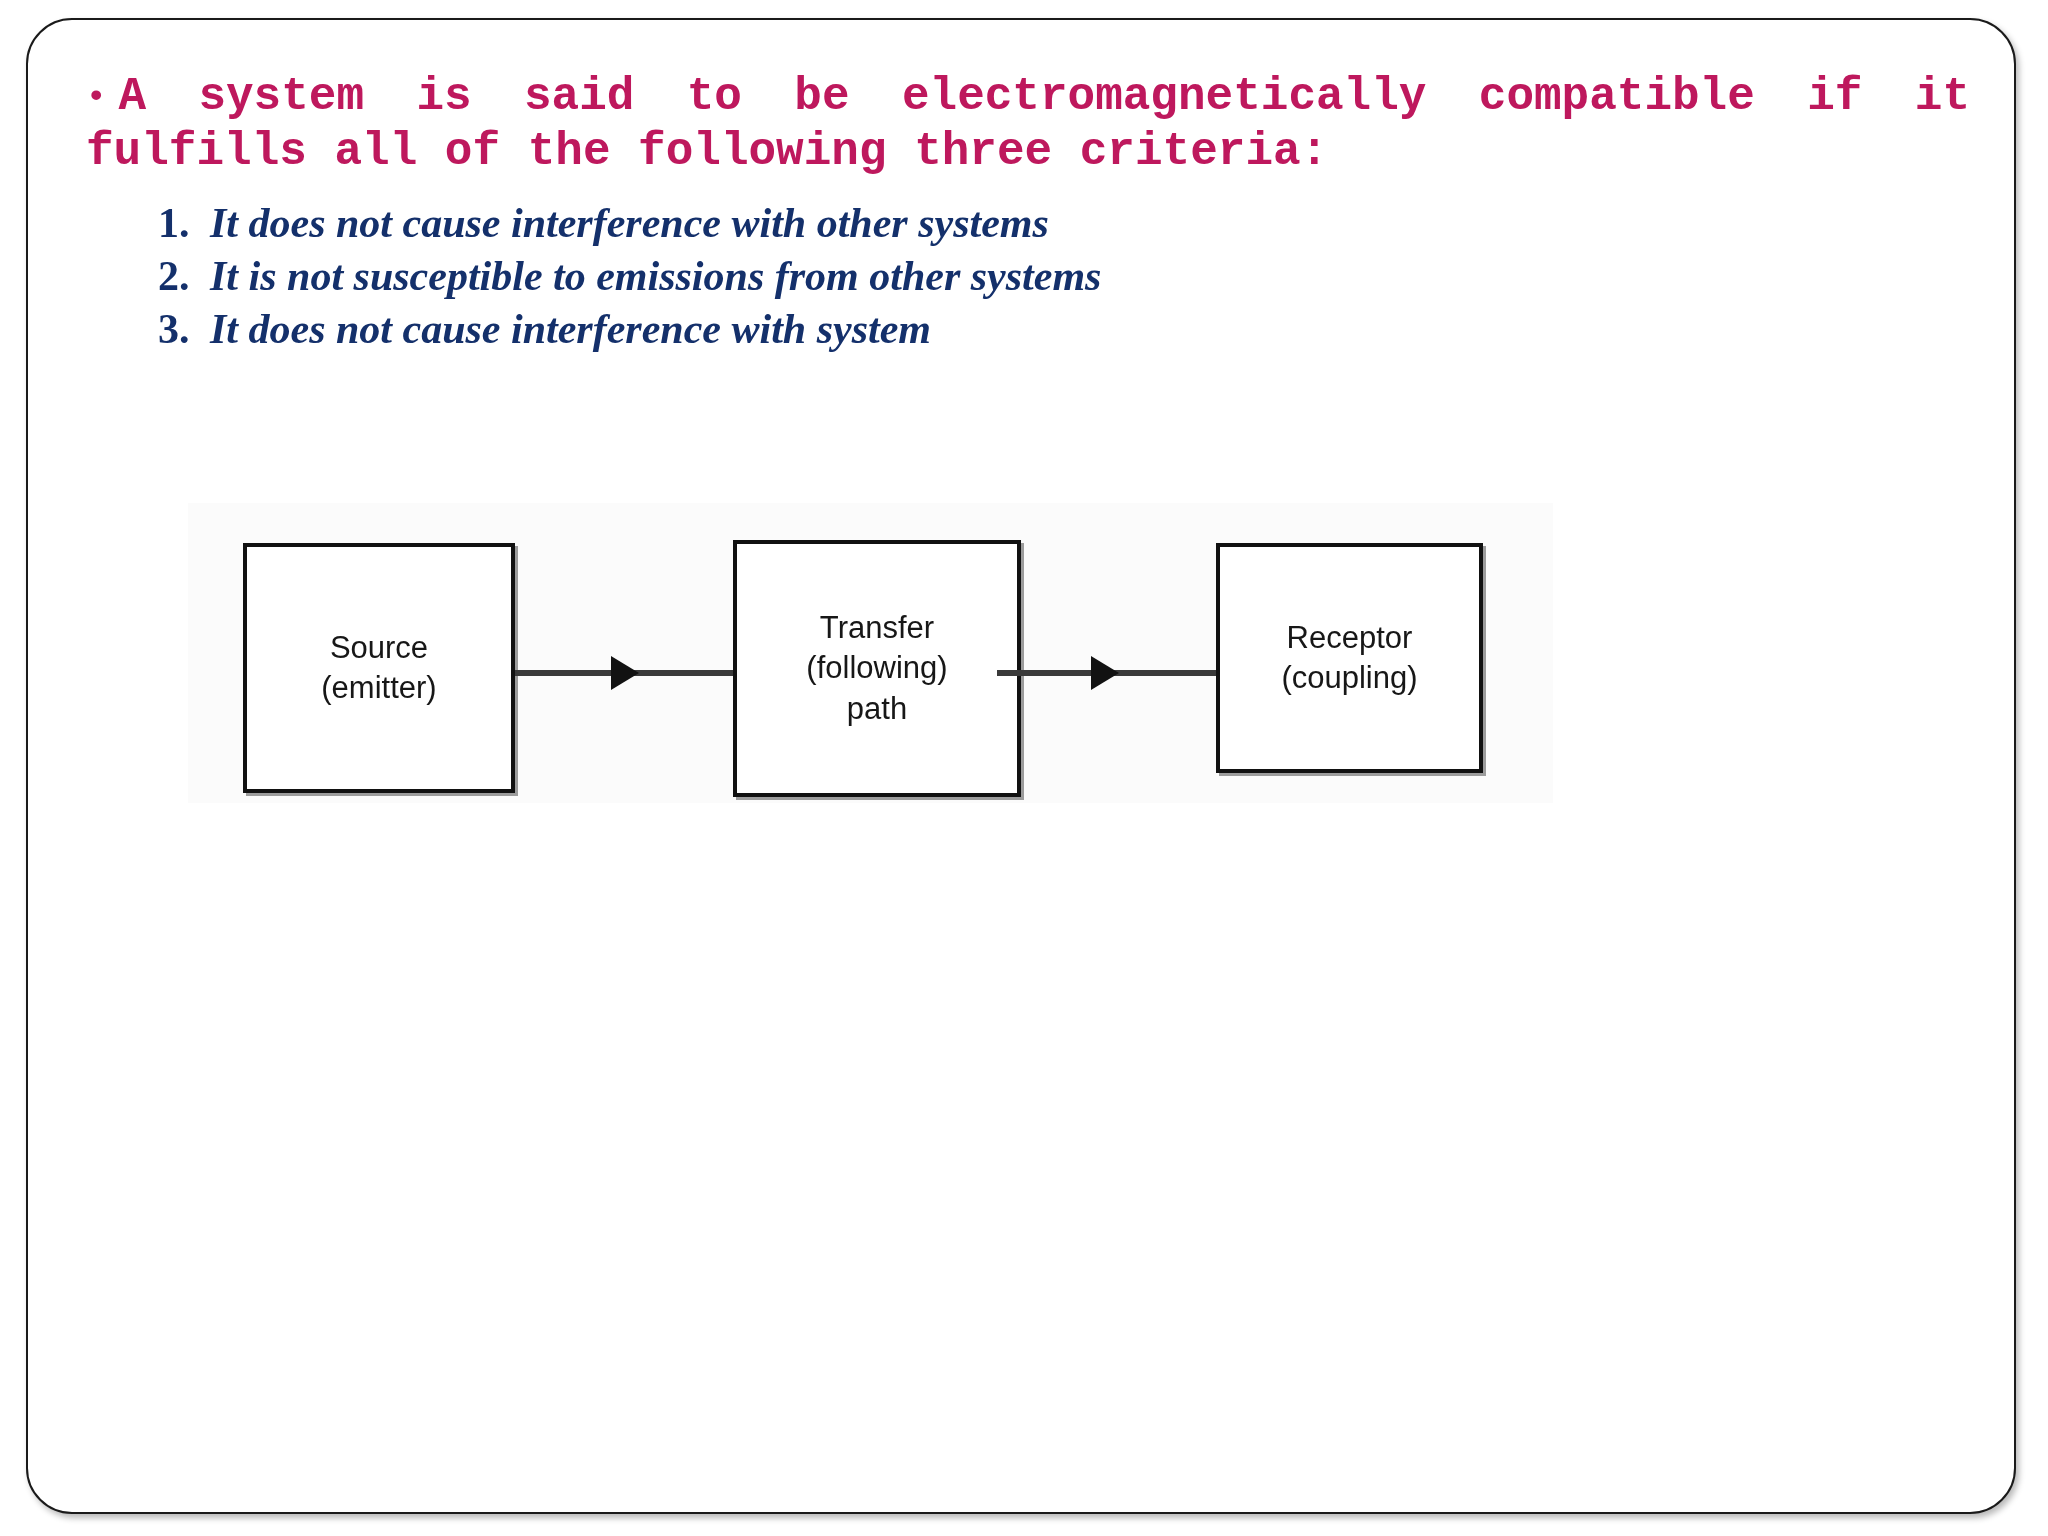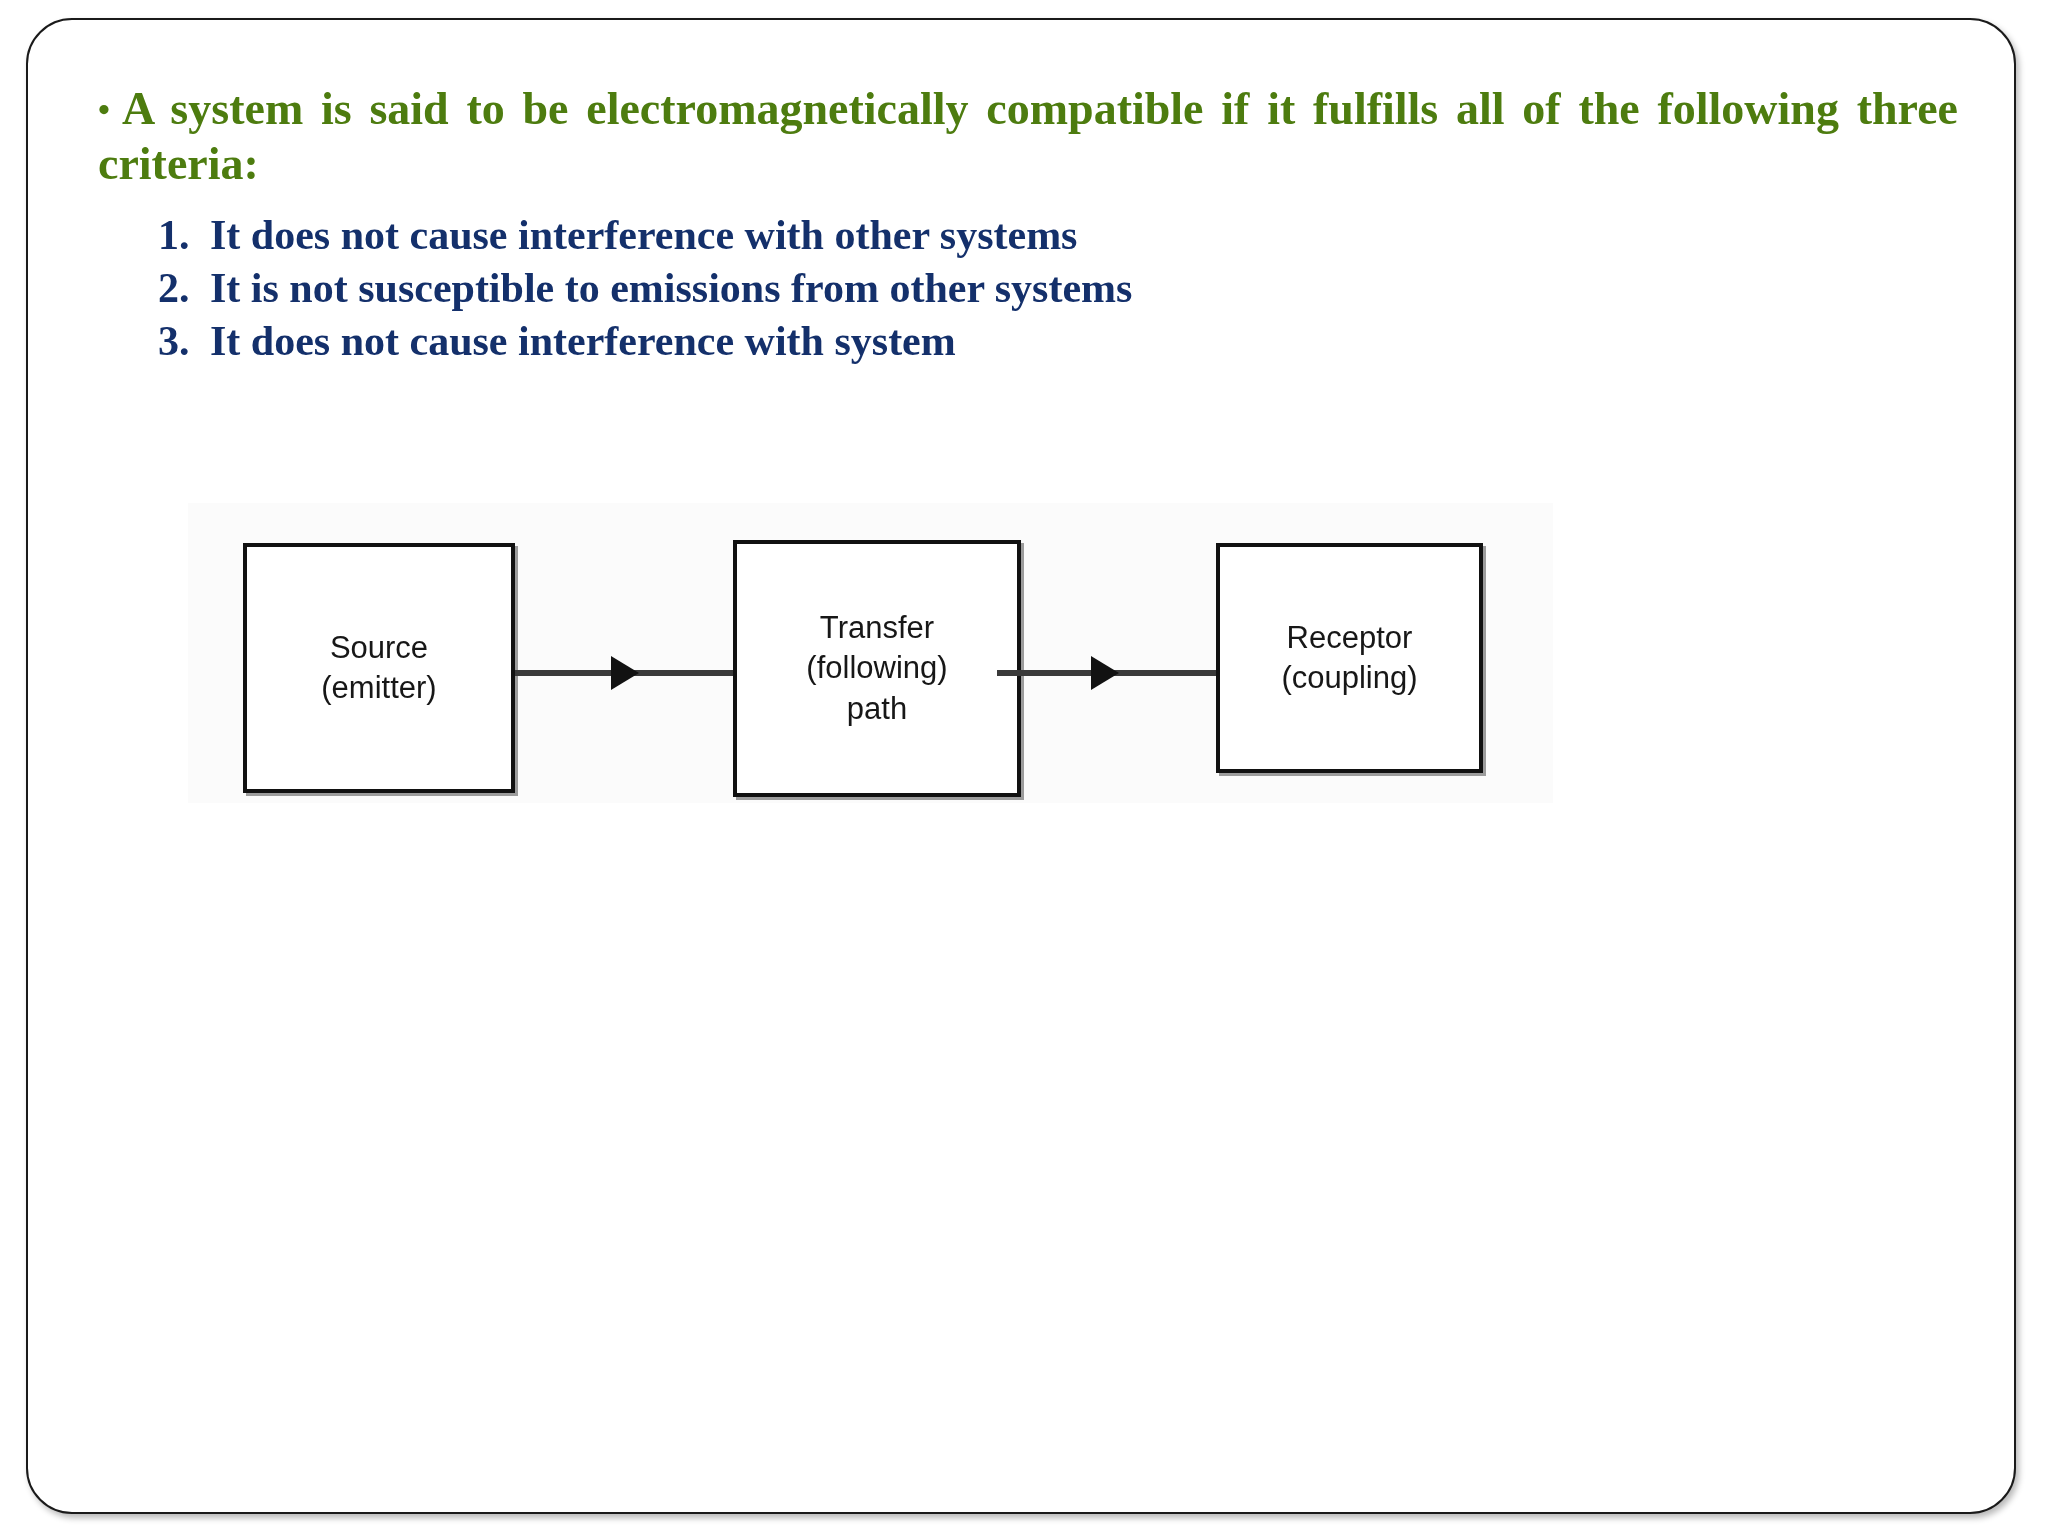--- a/index.html
+++ b/index.html
@@ -29,27 +29,27 @@
 
   
   #content {
     position: absolute;
     left: 58px;
     top: 50px;
     right: 44px;
   }
 
   .lead-para {
-    font-family: Liberation Serif, serif;
+    font-family: Liberation Mono, monospace;
     font-weight: bold;
     font-size: 46px;
     line-height: 1.19;
-    color: #4d7c0f;
+    color: #be185d;
     text-align: justify;
-    margin: 12px;
+    margin: 0;
     text-justify: inter-word;
   }
   .lead-para .bullet-glyph {
     font-size: 34px;
     vertical-align: 0.10em;
     padding-right: 12px;
   }
 
   .criteria-list {
     margin: 18px 0 0 0;
@@ -63,21 +63,21 @@
     font-weight: bold;
     font-size: 42px;
     line-height: 1.26;
     color: #14306b;
     margin-left: 72px;
   }
   .criteria-num {
     width: 52px;
     flex: 0 0 52px;
   }
-  .criteria-text { white-space: nowrap; }
+  .criteria-text { white-space: nowrap; font-style: italic; }
 
   
   #diagram-figure {
     position: absolute;
     left: 160px;
     top: 483px;
     width: 1365px;
     height: 300px;
     background: #fbfbfb;
   }

